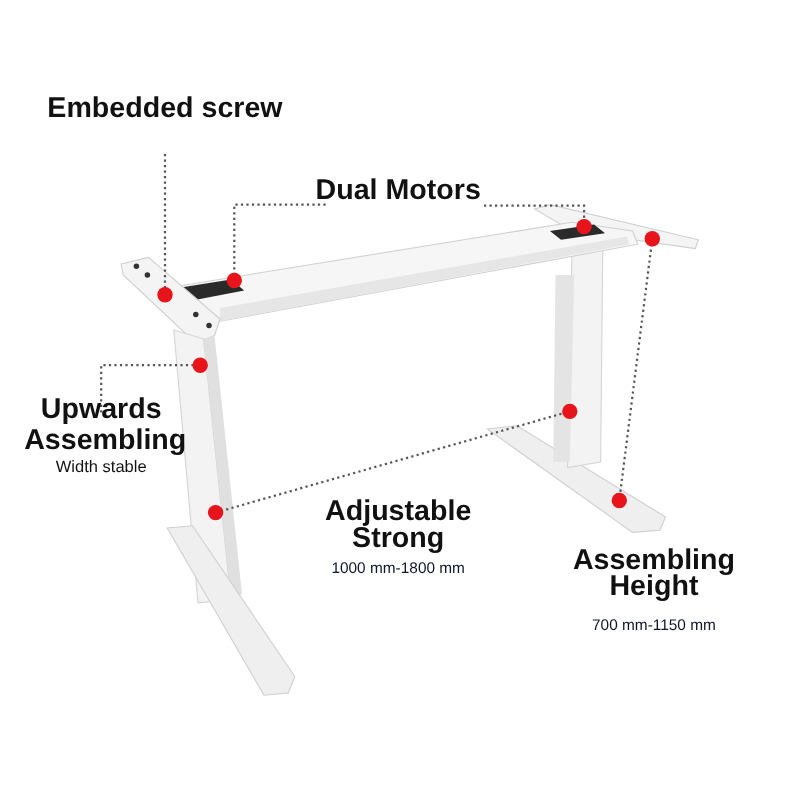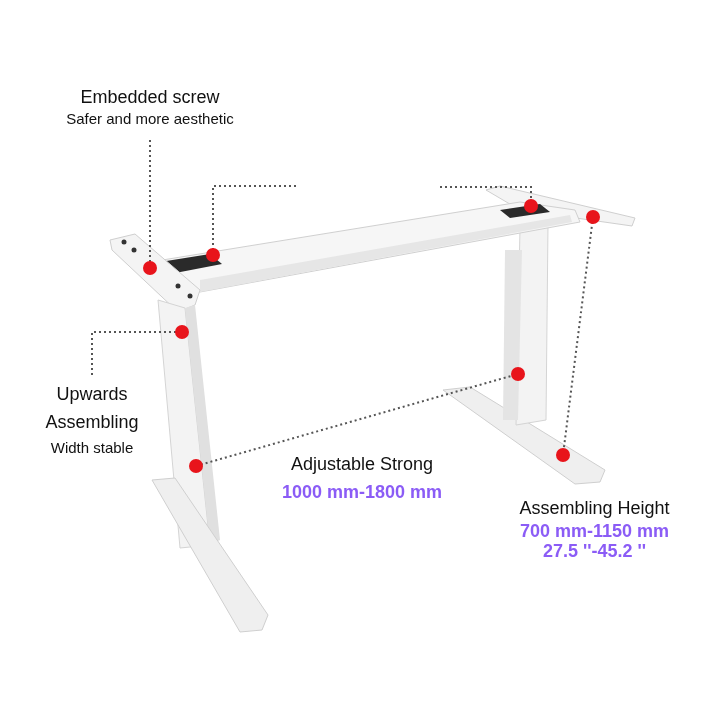--- a/index.html
+++ b/index.html
@@ -1,20 +1,20 @@
 <!DOCTYPE html>
 <html><head>
 <meta charset="utf-8">
 <style>
   html, body { margin:0; padding:0; background:#ffffff; }
   body { width:720px; height:720px; position:relative; overflow:hidden; font-family:"Liberation Sans", sans-serif; color:#111; }
   .label { position:absolute; text-align:center; }
-  .title { font-weight:normal; font-size:18px; line-height:24px; color:#111; }
+  .title { font-weight:bold; font-size:26px; line-height:24px; color:#111; }
   .sub { font-size:15px; line-height:20px; color:#111; }
-  .spec { font-size:18px; line-height:20px; color:#8b5cf6;font-weight:bold; }
+  .spec { font-size:14px; line-height:20px; color:#0f172a; }
   svg.scene { position:absolute; left:0; top:0; }
 </style>
 </head>
 <body>
 
 <svg class="scene" width="720" height="720" viewBox="0 0 720 720">
 
   <polygon points="443,390 470,387 605,470 600,482 575,484" fill="#efefef" stroke="#cfcfcf" stroke-width="1"></polygon>
 
   <polygon points="520,228 548,224 546,420 516,425" fill="#f3f3f3" stroke="#d4d4d4" stroke-width="1"></polygon>
@@ -55,34 +55,33 @@
     <circle cx="593" cy="217" r="7"></circle>
     <circle cx="182" cy="332" r="7"></circle>
     <circle cx="518" cy="374" r="7"></circle>
     <circle cx="196" cy="466" r="7"></circle>
     <circle cx="563" cy="455" r="7"></circle>
   </g>
 </svg>
 
 <div class="label" style="left:40px; top:85px; width:220px;">
   <div class="title">Embedded screw</div>
-  <div class="sub">Safer and more aesthetic</div>
 </div>
 
 <div class="label" style="left:282px; top:160px; width:160px;">
+  <div class="title">Dual Motors</div>
 </div>
 
-<div class="label" style="left:22px; top:382px; width:140px;">
+<div class="label" style="left:22px; top:359px; width:140px;">
   <div class="title">Upwards</div>
   <div class="title" style="margin-top:4px;">Assembling</div>
   <div class="sub" style="margin-top:4px;">Width stable</div>
 </div>
 
 <div class="label" style="left:262px; top:452px; width:200px;">
   <div class="title">Adjustable Strong</div>
   <div class="spec" style="margin-top:6px;">1000 mm-1800 mm</div>
 </div>
 
 <div class="label" style="left:492px; top:496px; width:205px;">
   <div class="title">Assembling Height</div>
-  <div class="spec" style="margin-top:1px;">700 mm-1150 mm</div>
-  <div class="spec">27.5 ''-45.2 ''</div>
+  <div class="spec" style="margin-top:14px;">700 mm-1150 mm</div>
 </div>
 
 </body></html>

